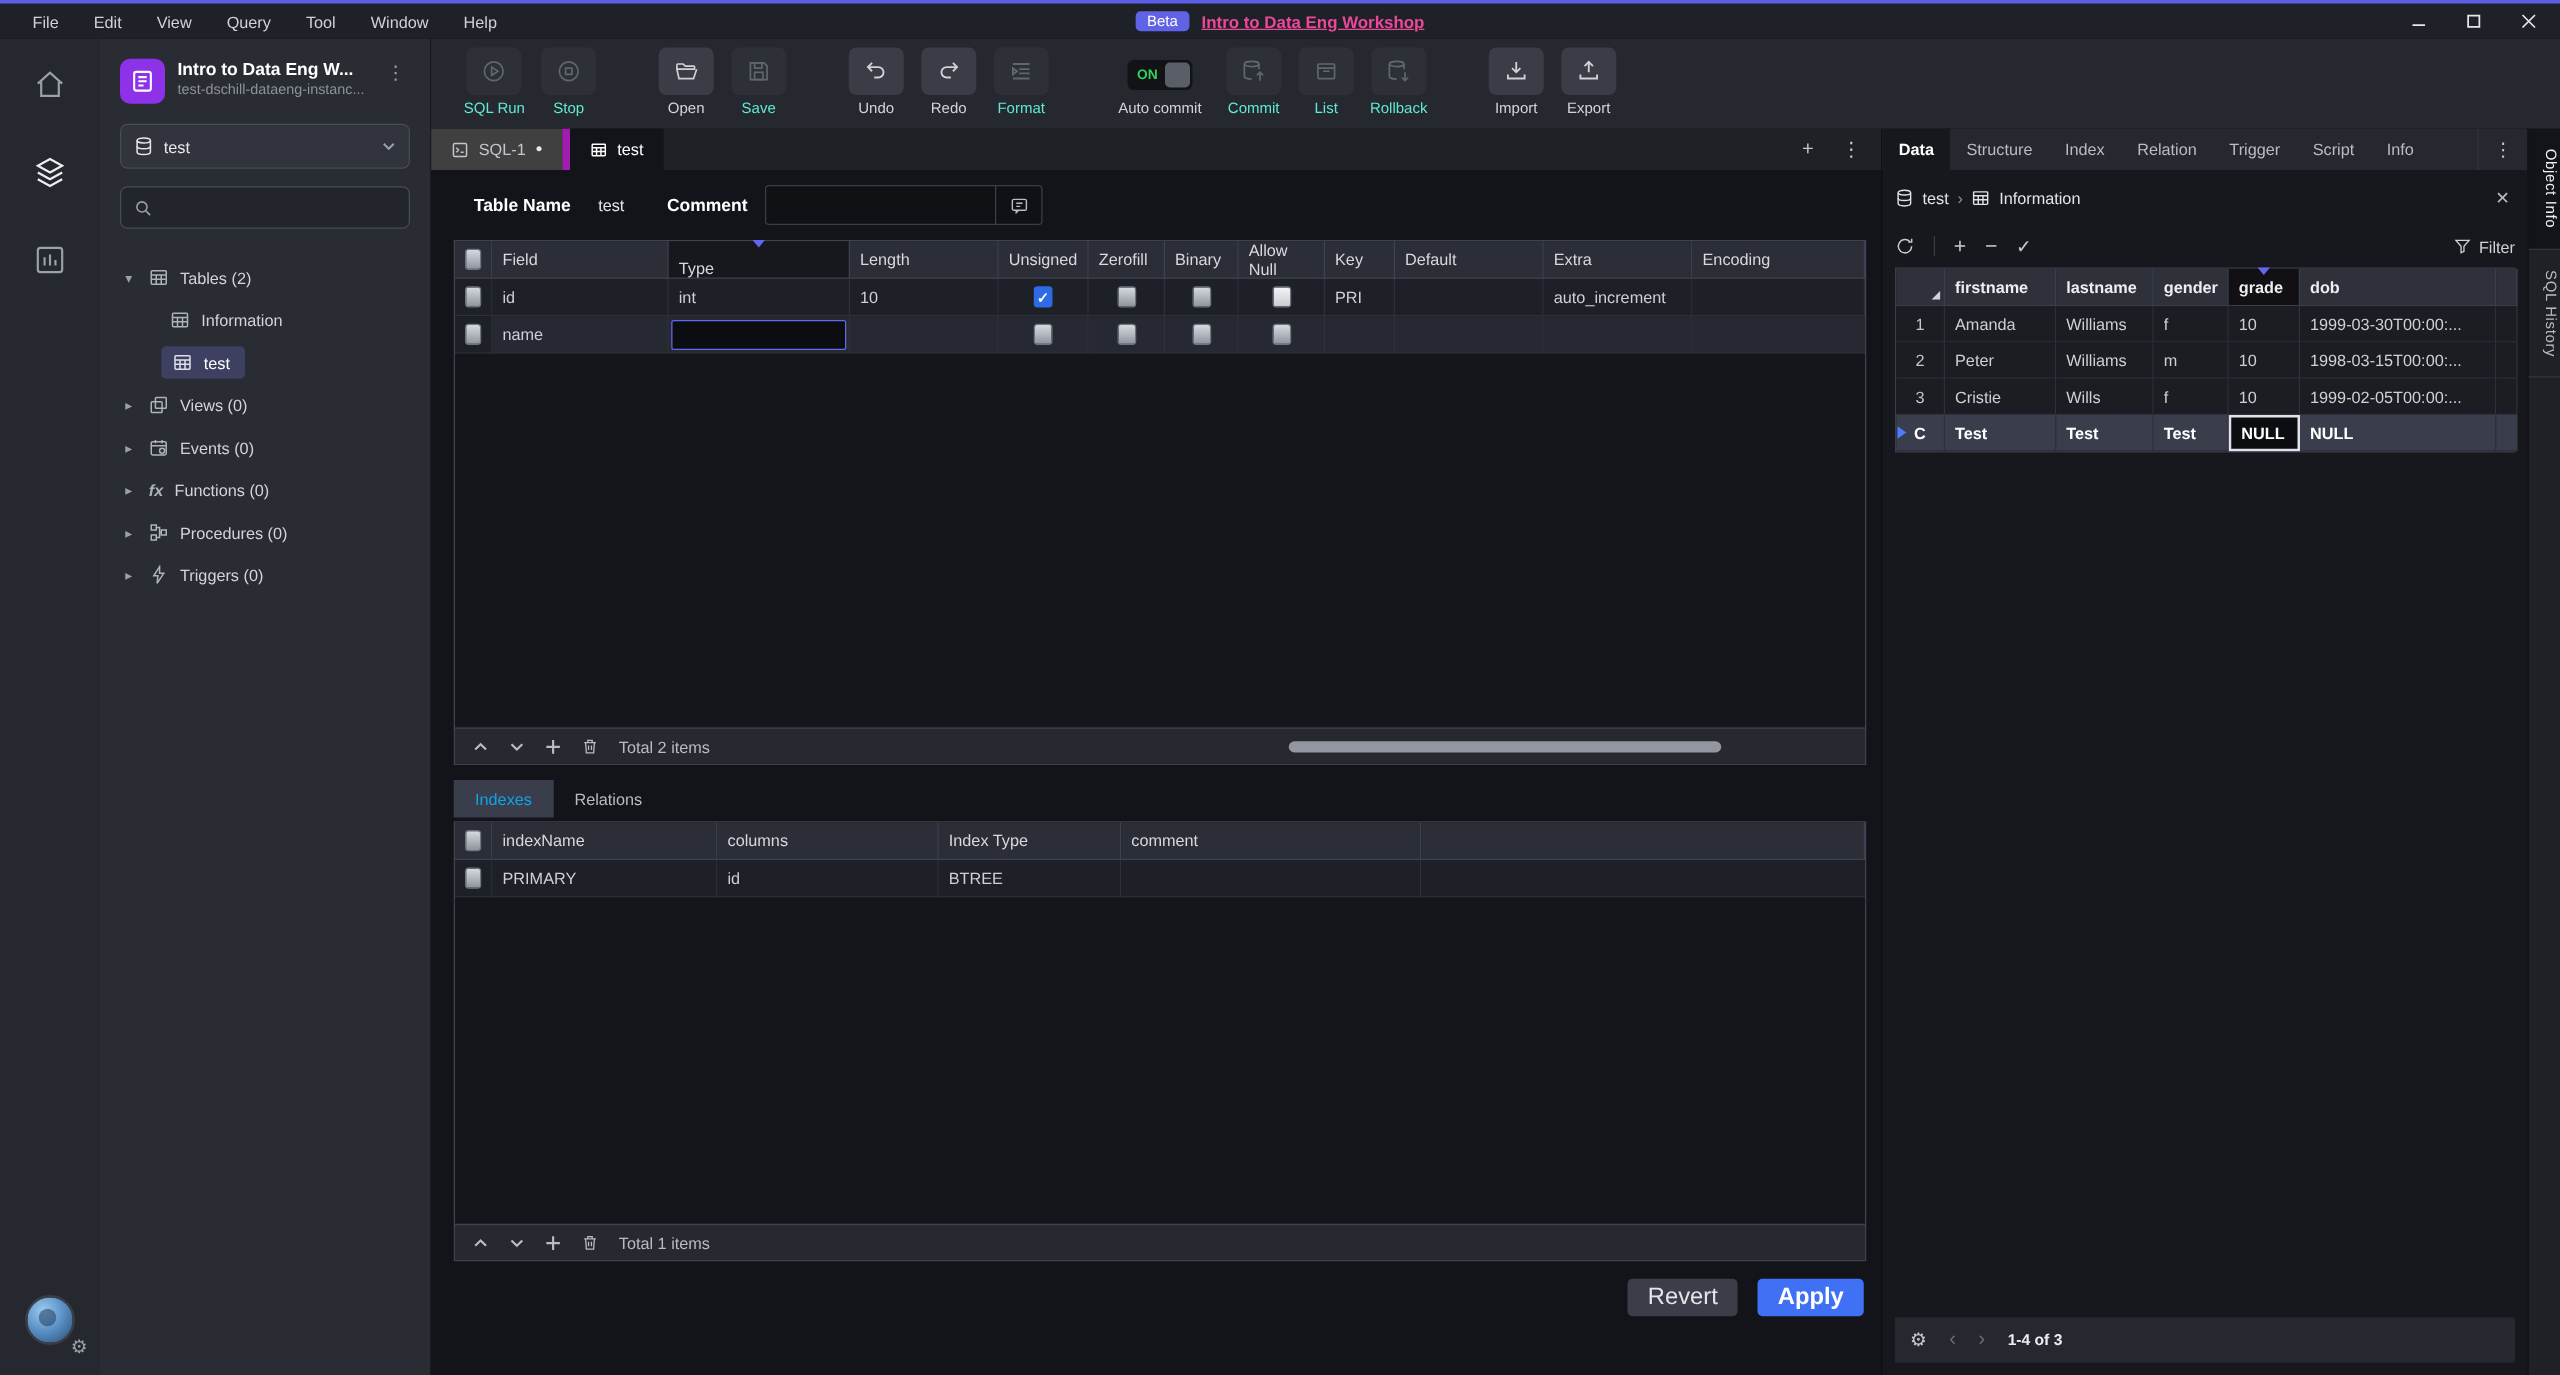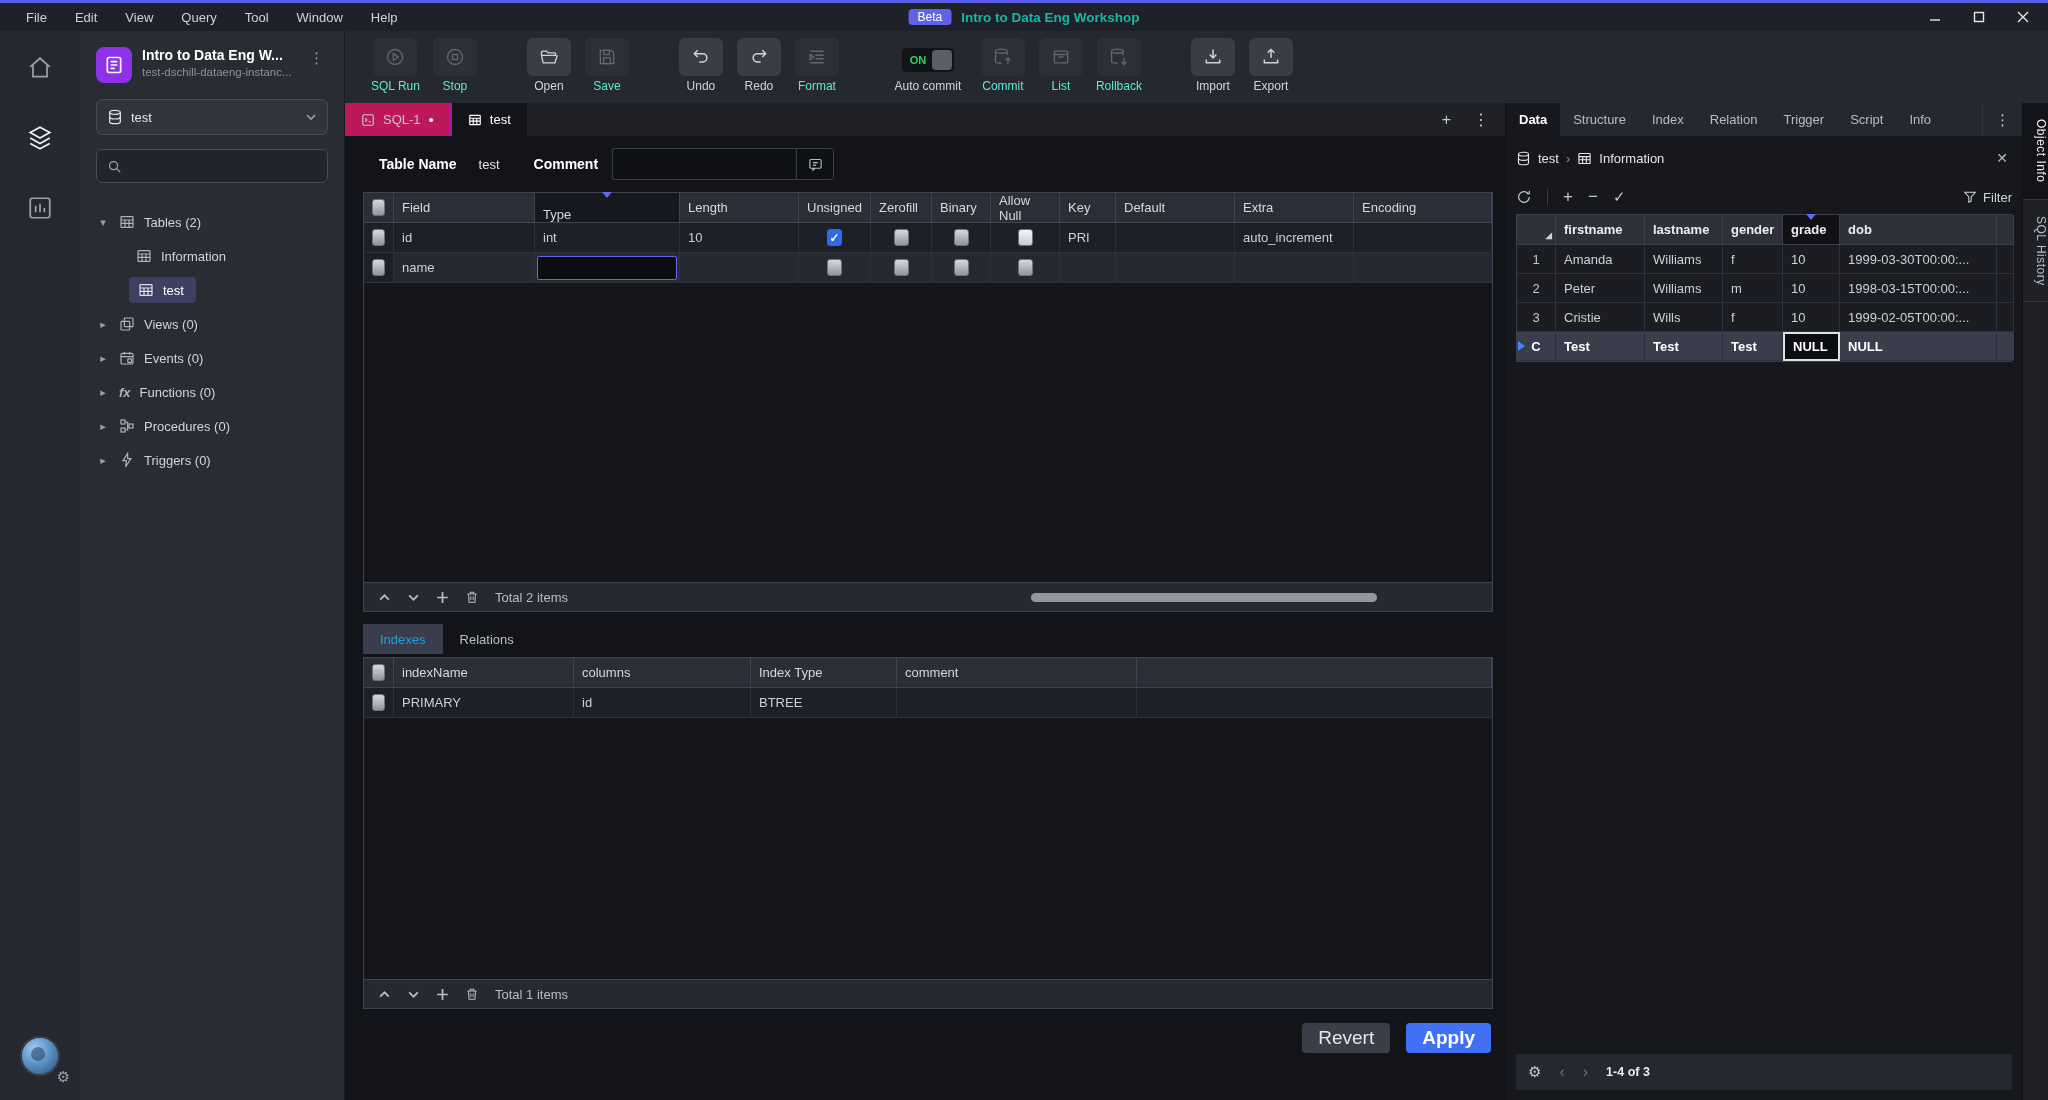--- a/index.html
+++ b/index.html
@@ -7,21 +7,21 @@
   body { font-family:"Liberation Sans", sans-serif; font-size:13px; color:#d5d7dc; }
   .screen { width:2048px; height:1100px; display:flex; flex-direction:column; background:#131419; overflow:hidden; }
 
   
   .accent-line { height:3px; background:#5b5fe8; }
   .titlebar { height:28px; background:#1e2127; display:flex; align-items:center; position:relative; flex:0 0 auto; }
   .menu { display:flex; gap:0; padding-left:12px; }
   .menu-item { padding:0 14px; color:#d0d2d8; cursor:default; }
   .title-center { position:absolute; left:50%; transform:translateX(-50%); display:flex; gap:10px; align-items:center; }
   .beta-badge { background:#6163e6; color:#fff; padding:1px 9px; border-radius:4px; font-size:12px; }
-  .app-title { color:#14b8a6; font-weight:bold; font-size:13.5px; }
+  .app-title { color:#ec4899; font-weight:bold; font-size:13.5px;text-decoration:underline; }
   .win-controls { margin-left:auto; display:flex; align-items:center; gap:10px; padding-right:8px; }
   .win-btn { width:34px; height:24px; display:flex; align-items:center; justify-content:center; color:#e6e7ea; }
 
   
   .app { flex:1; display:flex; min-height:0; }
 
   .rail { width:80px; background:#26282f; display:flex; flex-direction:column; align-items:center; padding-top:24px; gap:44px; position:relative; flex:0 0 auto; }
   .rail-icon { color:#9ba0ab; }
   .rail-icon.bright { color:#eceef2; }
   .rail-bottom { position:absolute; bottom:14px; display:flex; flex-direction:column; align-items:center; }
@@ -62,21 +62,21 @@
   .toggle-knob { width:20px; height:20px; background:#5a5e67; border-radius:4px; }
   .titem.autocommit { min-width:80px; }
   .titem.autocommit .tlabel { margin-top:4px; }
 
   .workrow { flex:1; display:flex; min-height:0; }
 
   
   .editor { flex:1; display:flex; flex-direction:column; min-width:0; background:#131419; }
   .etabs { height:33px; background:#1f2127; display:flex; align-items:stretch; flex:0 0 auto; }
   .etab { padding:0 16px; display:flex; gap:8px; align-items:center; font-size:13px; }
-  .etab.sql { background:#be185d; color:#c3c6cd; border-right:2px solid #a21caf; }
+  .etab.sql { background:#404040; color:#c3c6cd; border-right:6px solid #a21caf; }
   .etab.active { background:#131419; color:#fff; }
   .etab .dot { color:#e8e9ec; font-size:15px; }
   .etabs-right { margin-left:auto; display:flex; gap:22px; align-items:center; color:#c3c6cd; padding-right:16px; font-size:16px; }
 
   .ebody { flex:1; display:flex; flex-direction:column; padding:0 12px 0 18px; min-height:0; }
   .tn-row { height:56px; display:flex; align-items:center; padding-left:16px; flex:0 0 auto; }
   .tn-label { font-weight:bold; color:#fff; font-size:14px; }
   .tn-value { margin-left:22px; color:#e4e6ea; }
   .cm-label { margin-left:34px; font-weight:bold; color:#fff; font-size:14px; }
   .cm-wrap { margin-left:14px; display:flex; }

